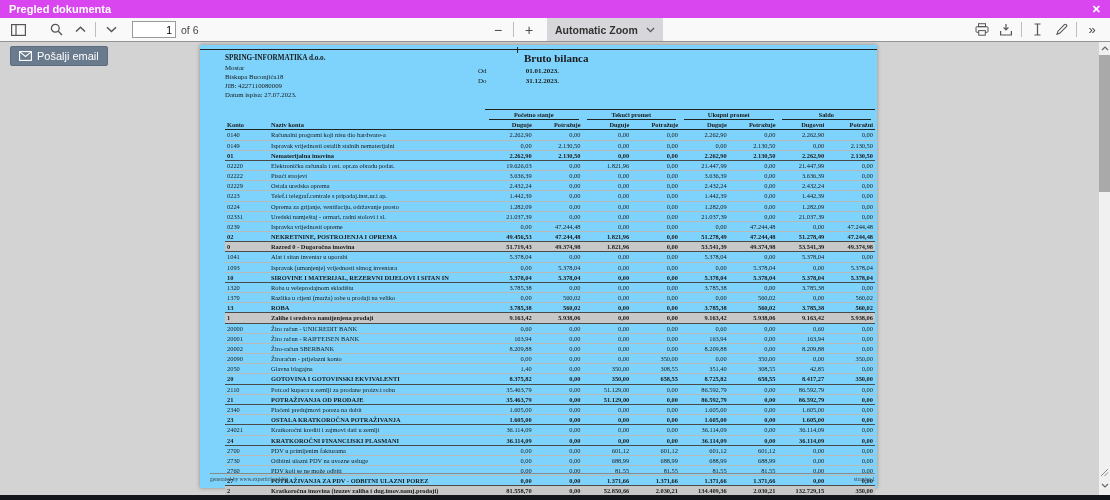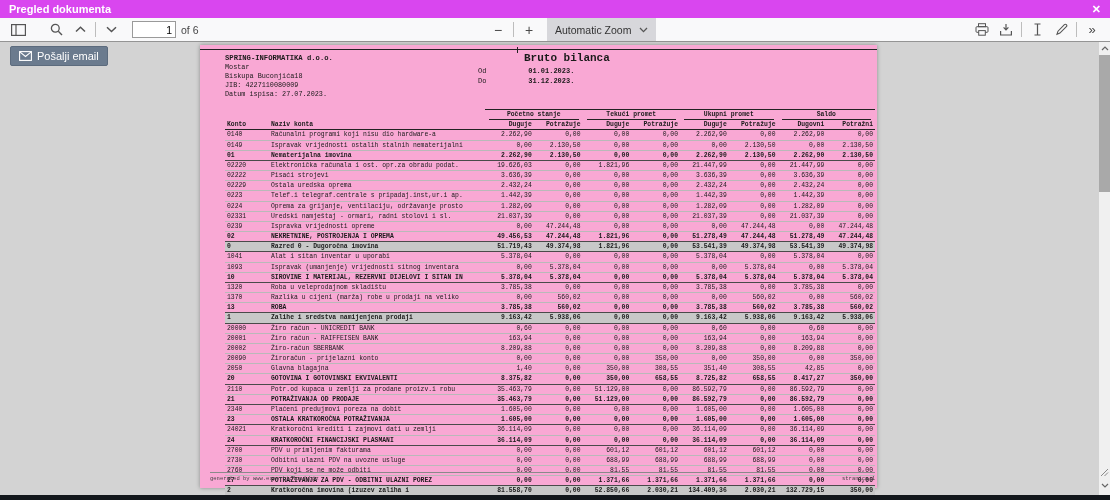--- a/index.html
+++ b/index.html
@@ -29,34 +29,34 @@
     font-size:10.5px;text-align:right;padding:0 3px;margin:0 5px 0 9px;
     font-family:"Liberation Sans",sans-serif;
   }
   .page-of{font-size:10.5px;color:#474747;}
   .tb-center{position:absolute;left:486px;top:0;height:23px;display:flex;align-items:center;}
   .zoom-sign{font-size:14px;color:#4a4a4a;width:20px;text-align:center;cursor:pointer;}
   .zoom-select{
     height:23px;background:#d7d7db;display:flex;align-items:center;
     padding:0 8px;margin-left:6px;cursor:pointer;min-width:92px;justify-content:space-between;
   }
-  .zoom-select span{font-size:10.5px;color:#333;margin-right:8px;}
+  .zoom-select span{font-size:10.5px;color:#333;margin-right:8px;font-weight:bold;}
   .tb-right{position:absolute;right:6px;top:0;height:23px;display:flex;align-items:center;}
   .tb-overflow{font-size:13px;color:#4a4a4a;}
   
   .content{position:absolute;top:42px;left:0;width:930px;height:453px;background:#d3d3d3;}
   .email-btn{
     position:absolute;left:10px;top:4px;background:#6b7b8e;border:1px solid #5c6b7d;
     color:#fff;font-size:11px;display:flex;align-items:center;gap:5px;
     padding:3px 8px;border-radius:2px;cursor:pointer;
   }
   
   .page{
-    position:absolute;left:200px;top:3px;width:677px;height:443px;background:#f9a8d4;
-    box-shadow:0 0 4px rgba(0,0,0,.35);font-family:Liberation Mono, monospace;color:#1a1a1a;
+    position:absolute;left:200px;top:3px;width:677px;height:443px;background:#7dd3fc;
+    box-shadow:0 0 4px rgba(0,0,0,.35);font-family:Liberation Serif, serif;color:#1a1a1a;
   }
   .topline{position:absolute;top:4px;left:0;right:0;border-top:1px solid #222;}
   .topline .tick{position:absolute;left:317px;top:-3px;width:1px;height:6px;background:#222;}
   .company{position:absolute;left:25px;top:9px;font-size:6.8px;line-height:9px;}
   .company .co-name{font-weight:bold;font-size:7.2px;}
   .report-head{position:absolute;left:278px;top:9px;font-size:7px;line-height:9.5px;}
   .report-title{position:absolute;left:46px;top:0;font-size:11px;font-weight:bold;white-space:nowrap;text-align:right;}
   .period-row{position:absolute;left:0;width:260px;}
   .period-row .pl{display:inline-block;width:46px;}
   .period-row .pv{font-weight:bold;}

